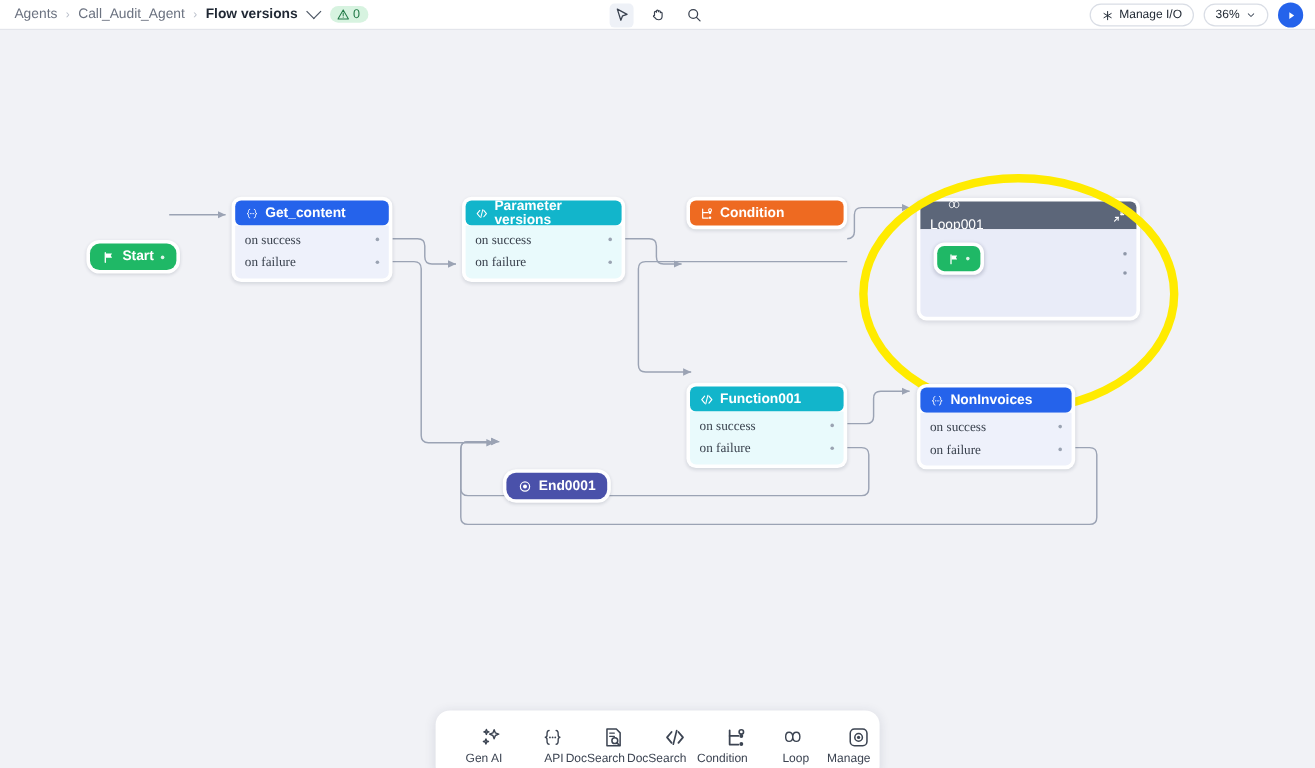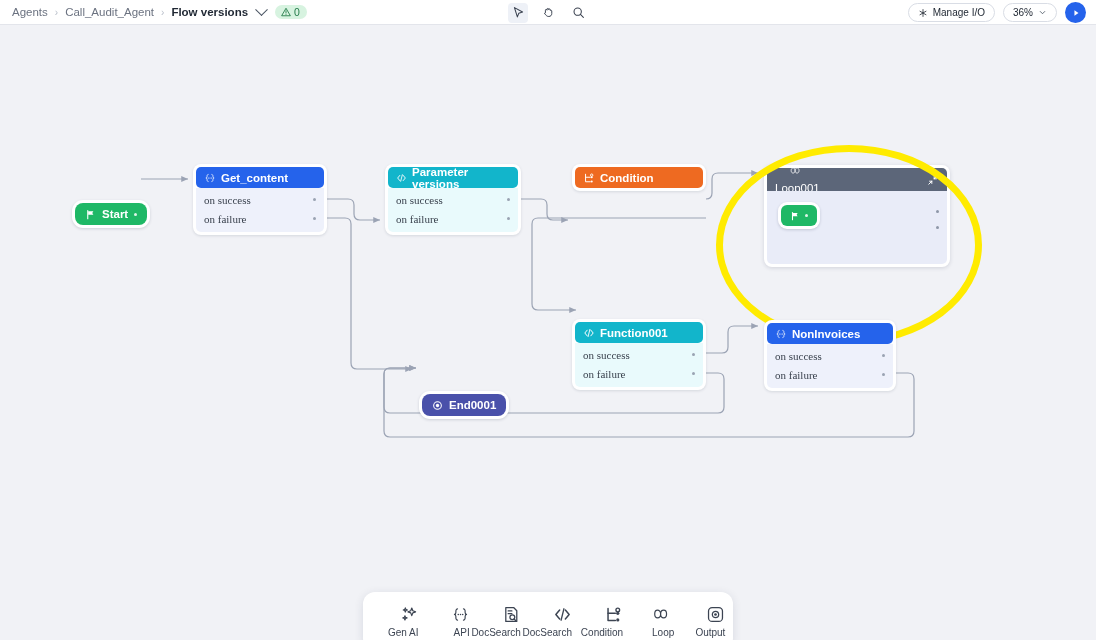--- a/index.html
+++ b/index.html
@@ -623,19 +623,19 @@
       </div>
 
       <div class="pal-item">
         <span class="pal-icon">
           <svg width="19" height="19" viewBox="0 0 18 18">
             <rect x="2.4" y="2.4" width="13.2" height="13.2" rx="3.4" fill="none" stroke="#3C4452" stroke-width="1.2"></rect>
             <circle cx="9" cy="9" r="3" fill="none" stroke="#3C4452" stroke-width="1.2"></circle>
             <circle cx="9" cy="9" r="1.3" fill="#3C4452"></circle>
           </svg>
         </span>
-        <span>Output</span>
+        <span>Manage</span>
       </div>
 
     </div>
 
   </div>
 </div>
 
 </body></html>

